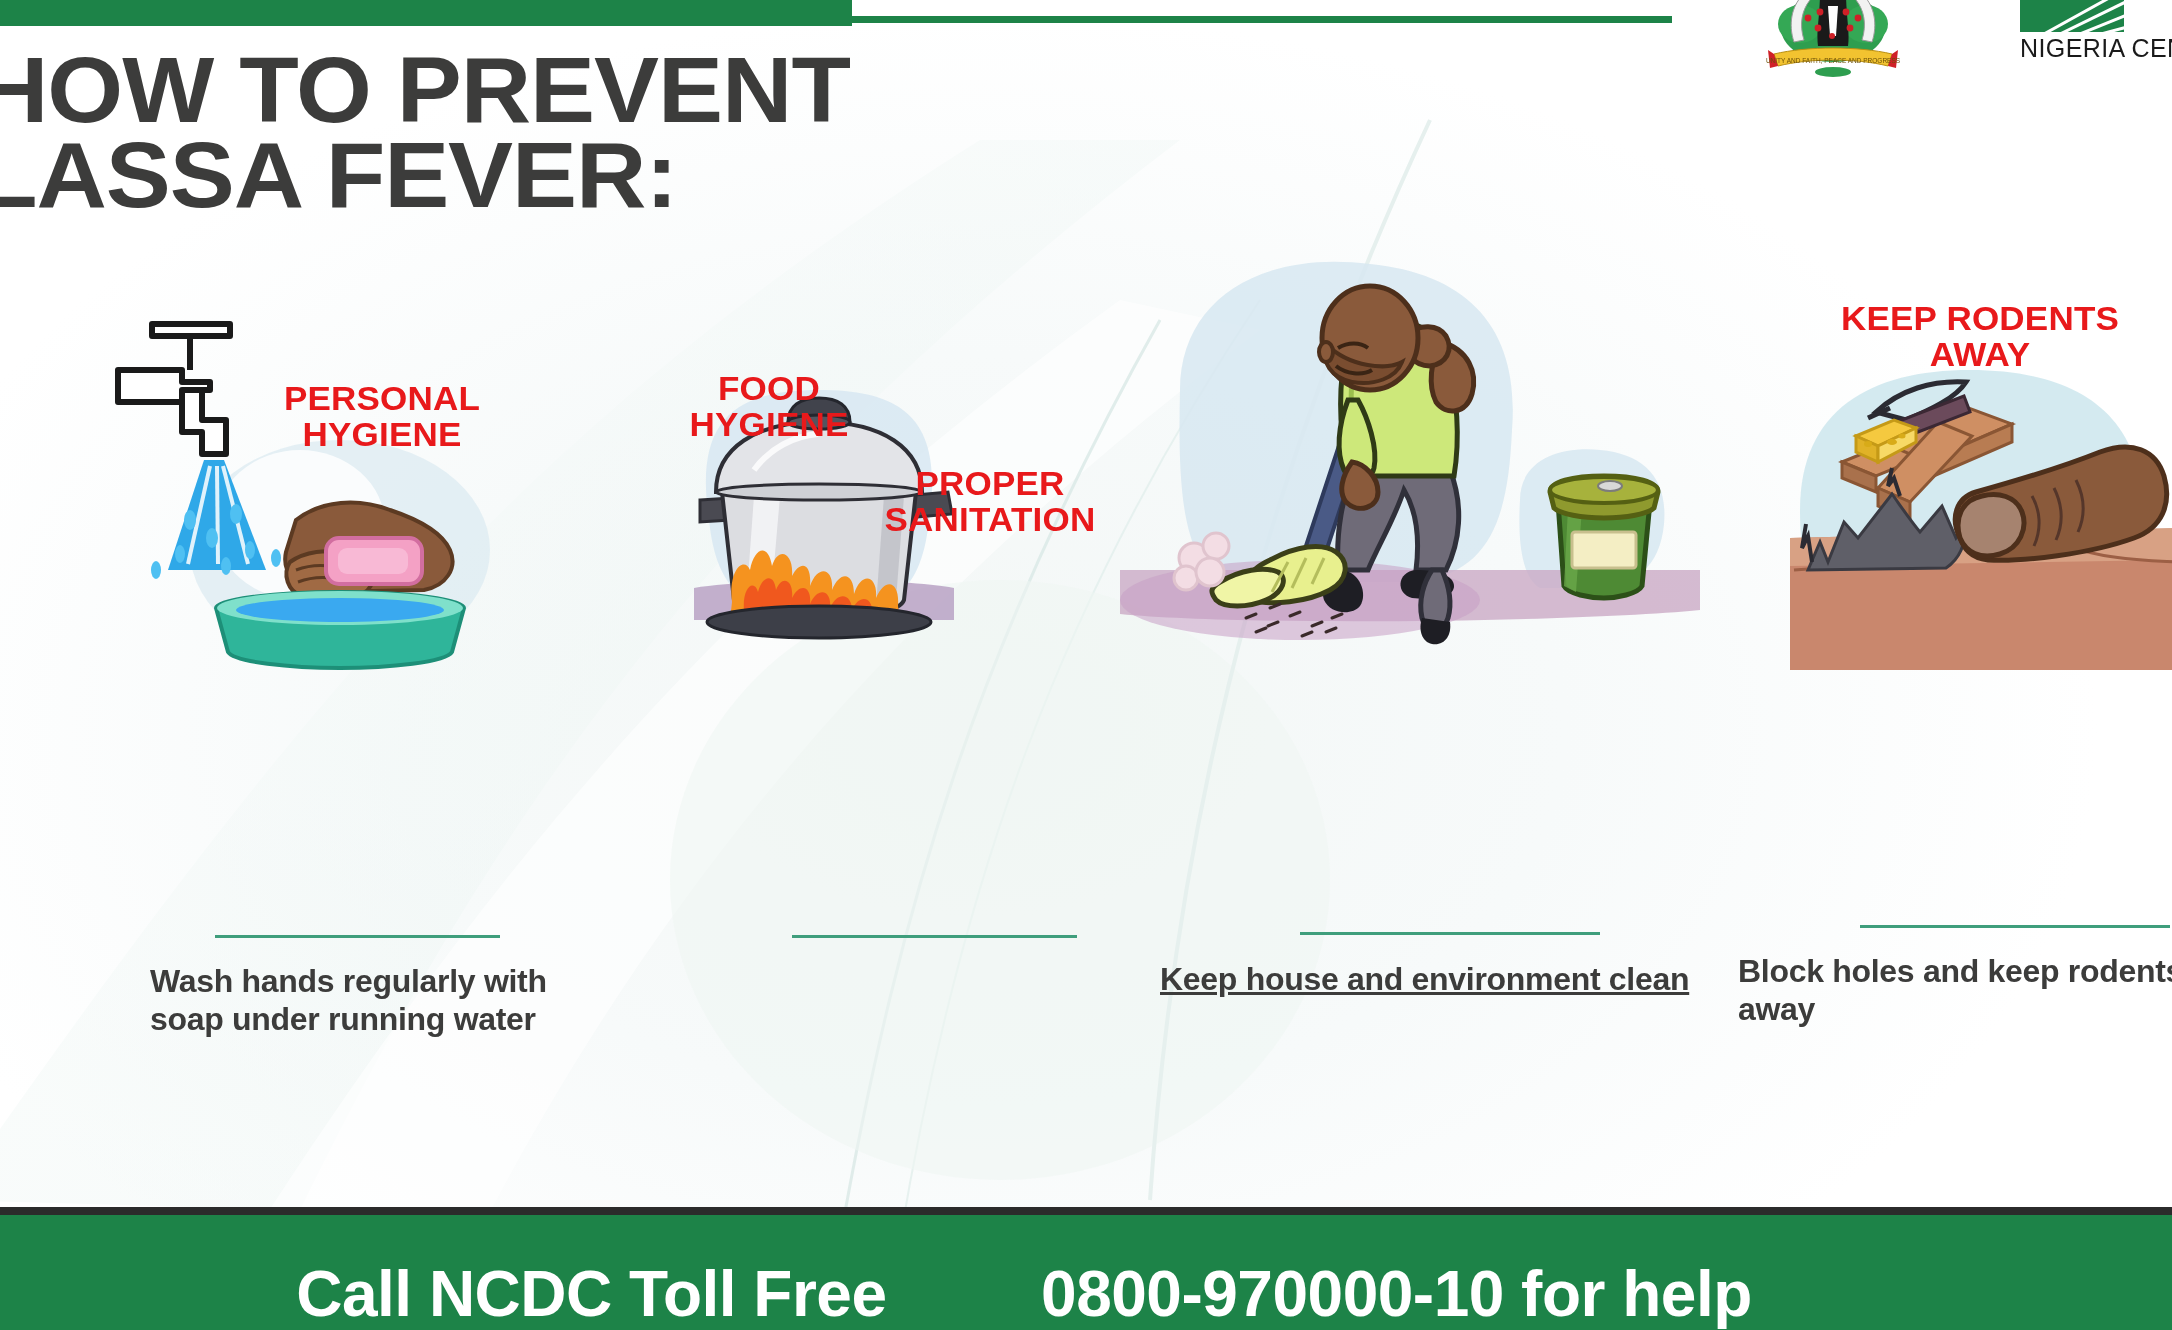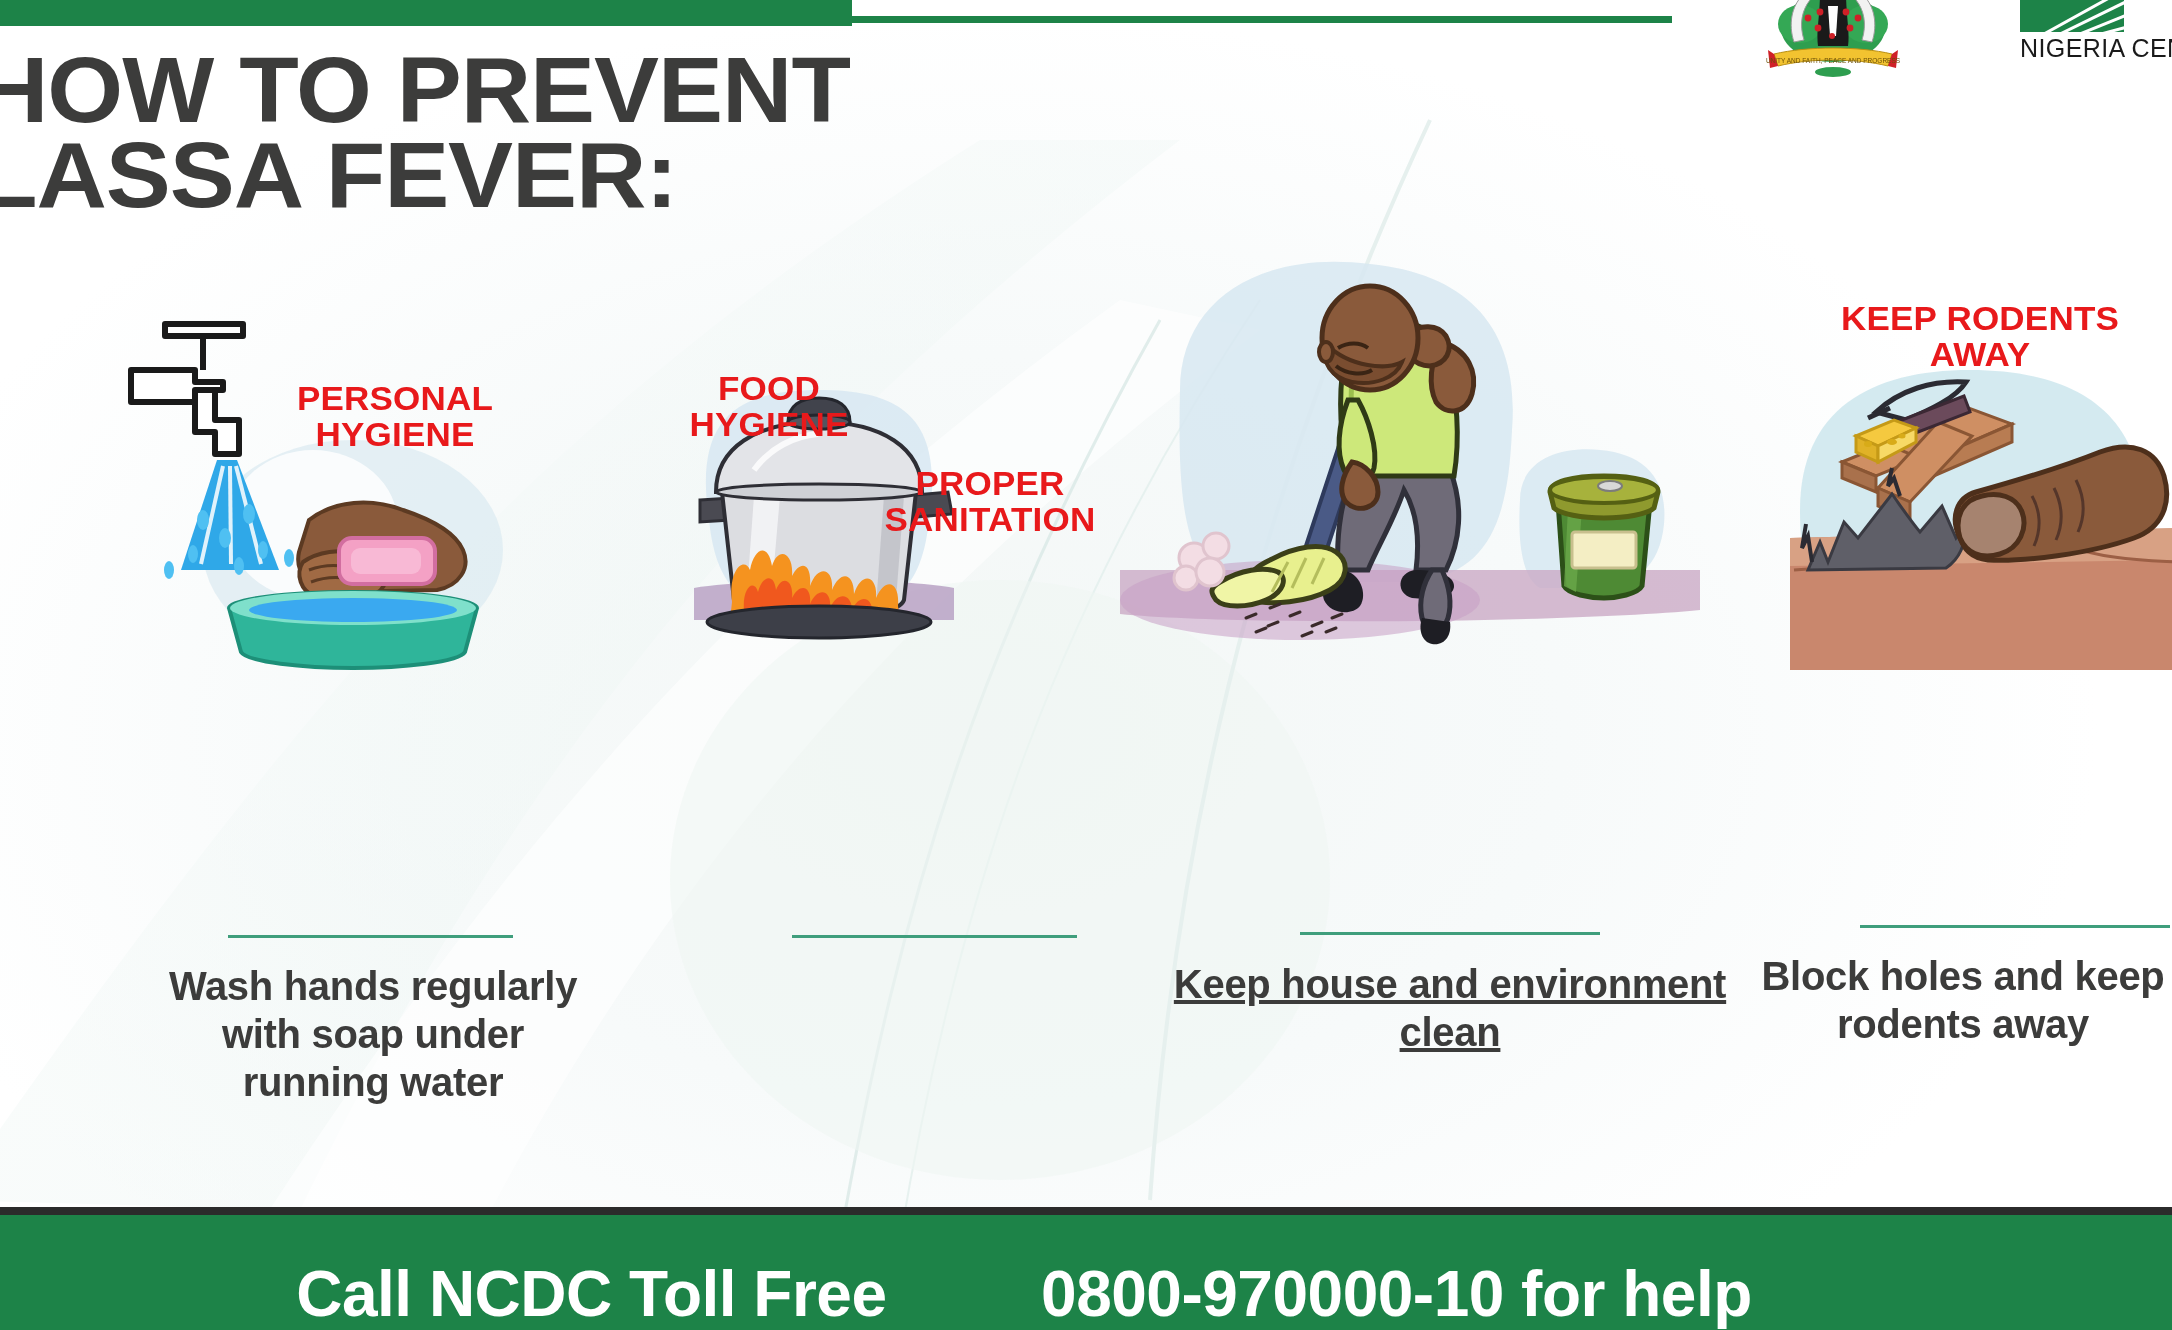--- a/index.html
+++ b/index.html
@@ -37,39 +37,39 @@
     font-family:"Liberation Sans", sans-serif;
     font-weight:bold; font-size:92px; line-height:.92; letter-spacing:-1px;
     color:#3c3c3b; text-transform:uppercase;
     transform:scaleX(1.06); transform-origin:left top;
   }
   .title .l2{ display:block; }
 
   
   .panels{ position:absolute; left:0; top:270px; width:2172px; height:840px; z-index:4; }
   .panel{ position:absolute; top:0; }
-  .p1{ left:103px;  width:480px; }
+  .p1{ left:90px;  width:480px; }
   .p2{ left:604px; width:430px; }
   .p3{ left:1120px; width:580px; }
   .p4{ left:1760px; width:420px; }
 
   .art{ position:relative; width:100%; height:400px; }
   .art svg{ position:absolute; left:0; top:0; width:100%; height:100%; overflow:visible; }
 
   .redlabel{ position:absolute; z-index:8; color:#e8191b; font-weight:bold;
     font-size:34px; line-height:1.06; text-align:center; letter-spacing:.2px;
     text-transform:uppercase; transform:scaleX(1.03); }
   .rl1{ left:162px; top:110px; width:260px; }
   .rl2{ left:-50px; top:100px; width:430px; }
   .rl3{ left:-330px; top:195px; width:400px; }
   .rl4{ left:50px; top:30px; width:340px; }
 
   .divider{ position:absolute; height:3px; background:#3f9e7c; }
-  .caption{ position:absolute; text-align:center; color:#3c3c3b;
-    font-weight:bold; font-size:40px; line-height:1.2; letter-spacing:-.3px; }
+  .caption{ position:absolute; color:#3c3c3b;
+    font-weight:bold; font-size:32px; line-height:1.2; letter-spacing:-.3px; }
 
   .d1{ left:125px; top:665px; width:285px; }
   .c1{ left:60px;  top:692px; width:420px; }
   .d2{ left:188px; top:665px; width:285px; }
   .c2{ left:115px; top:692px; width:430px; }
   .d3{ left:180px; top:662px; width:300px; }
   .c3{ left:40px;  top:690px; width:580px;text-decoration:underline; }
   .d4{ left:100px; top:655px; width:310px; }
   .c4{ left:-22px; top:682px; width:450px; }
 

